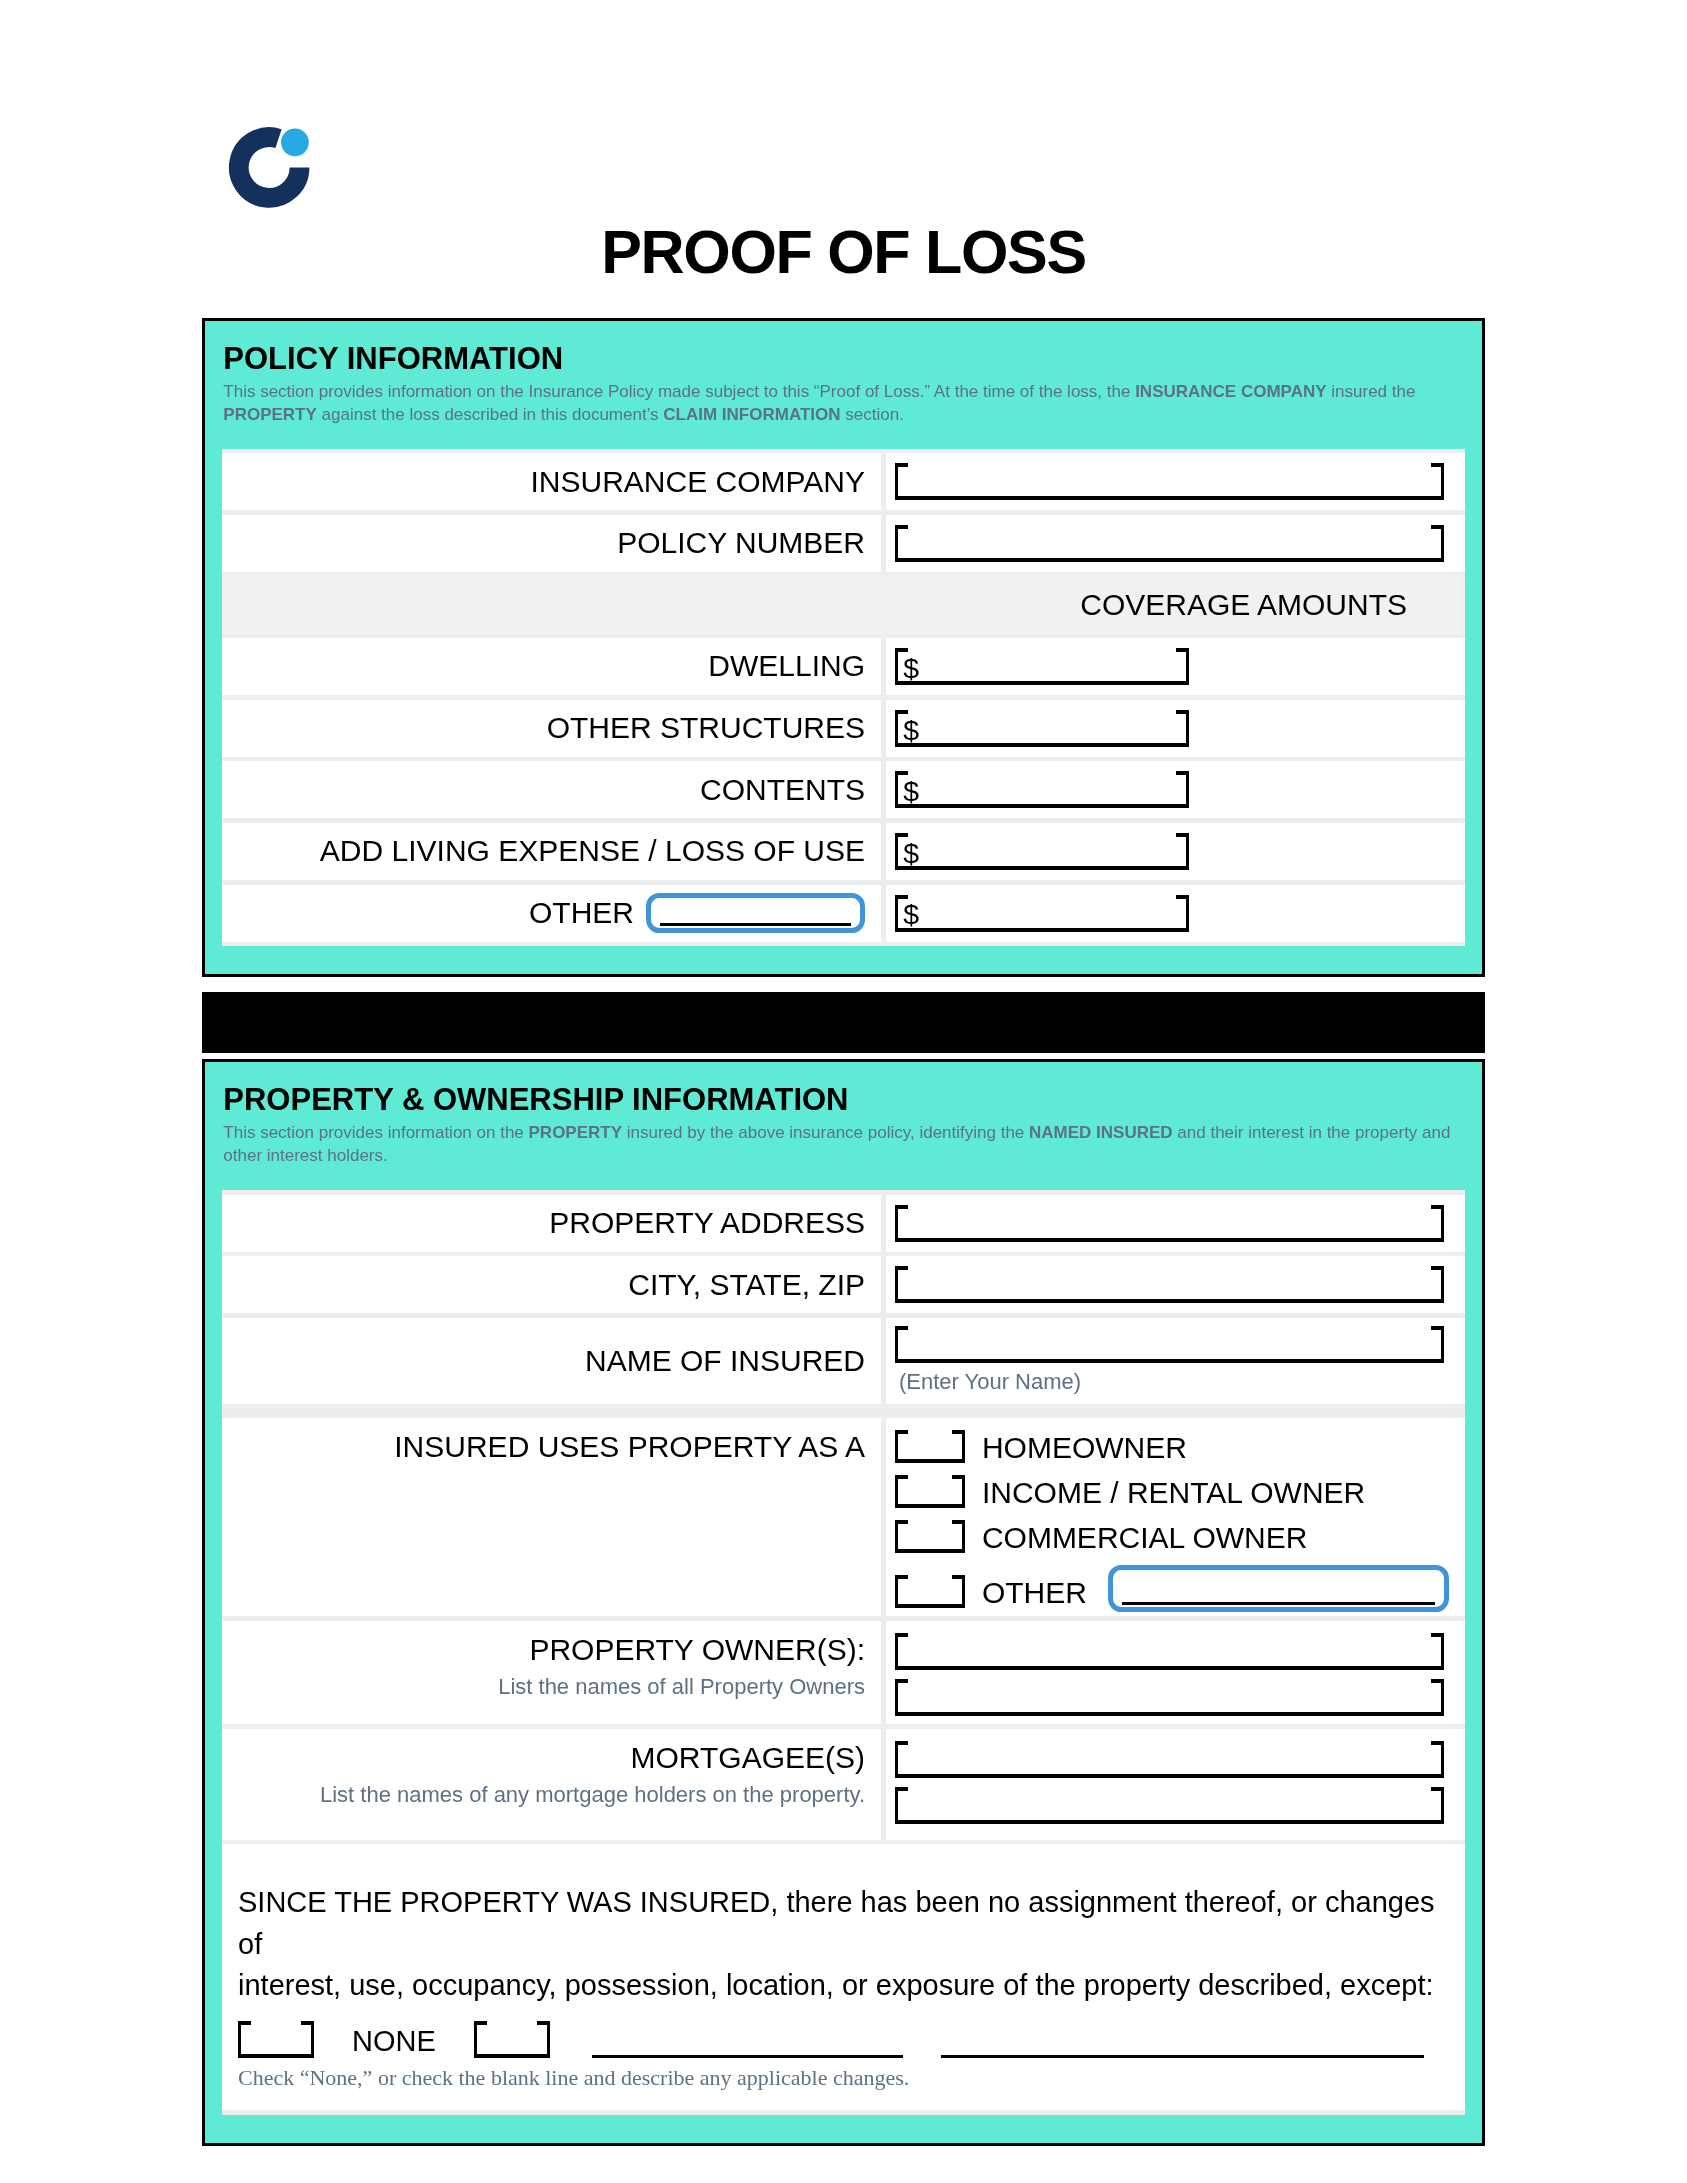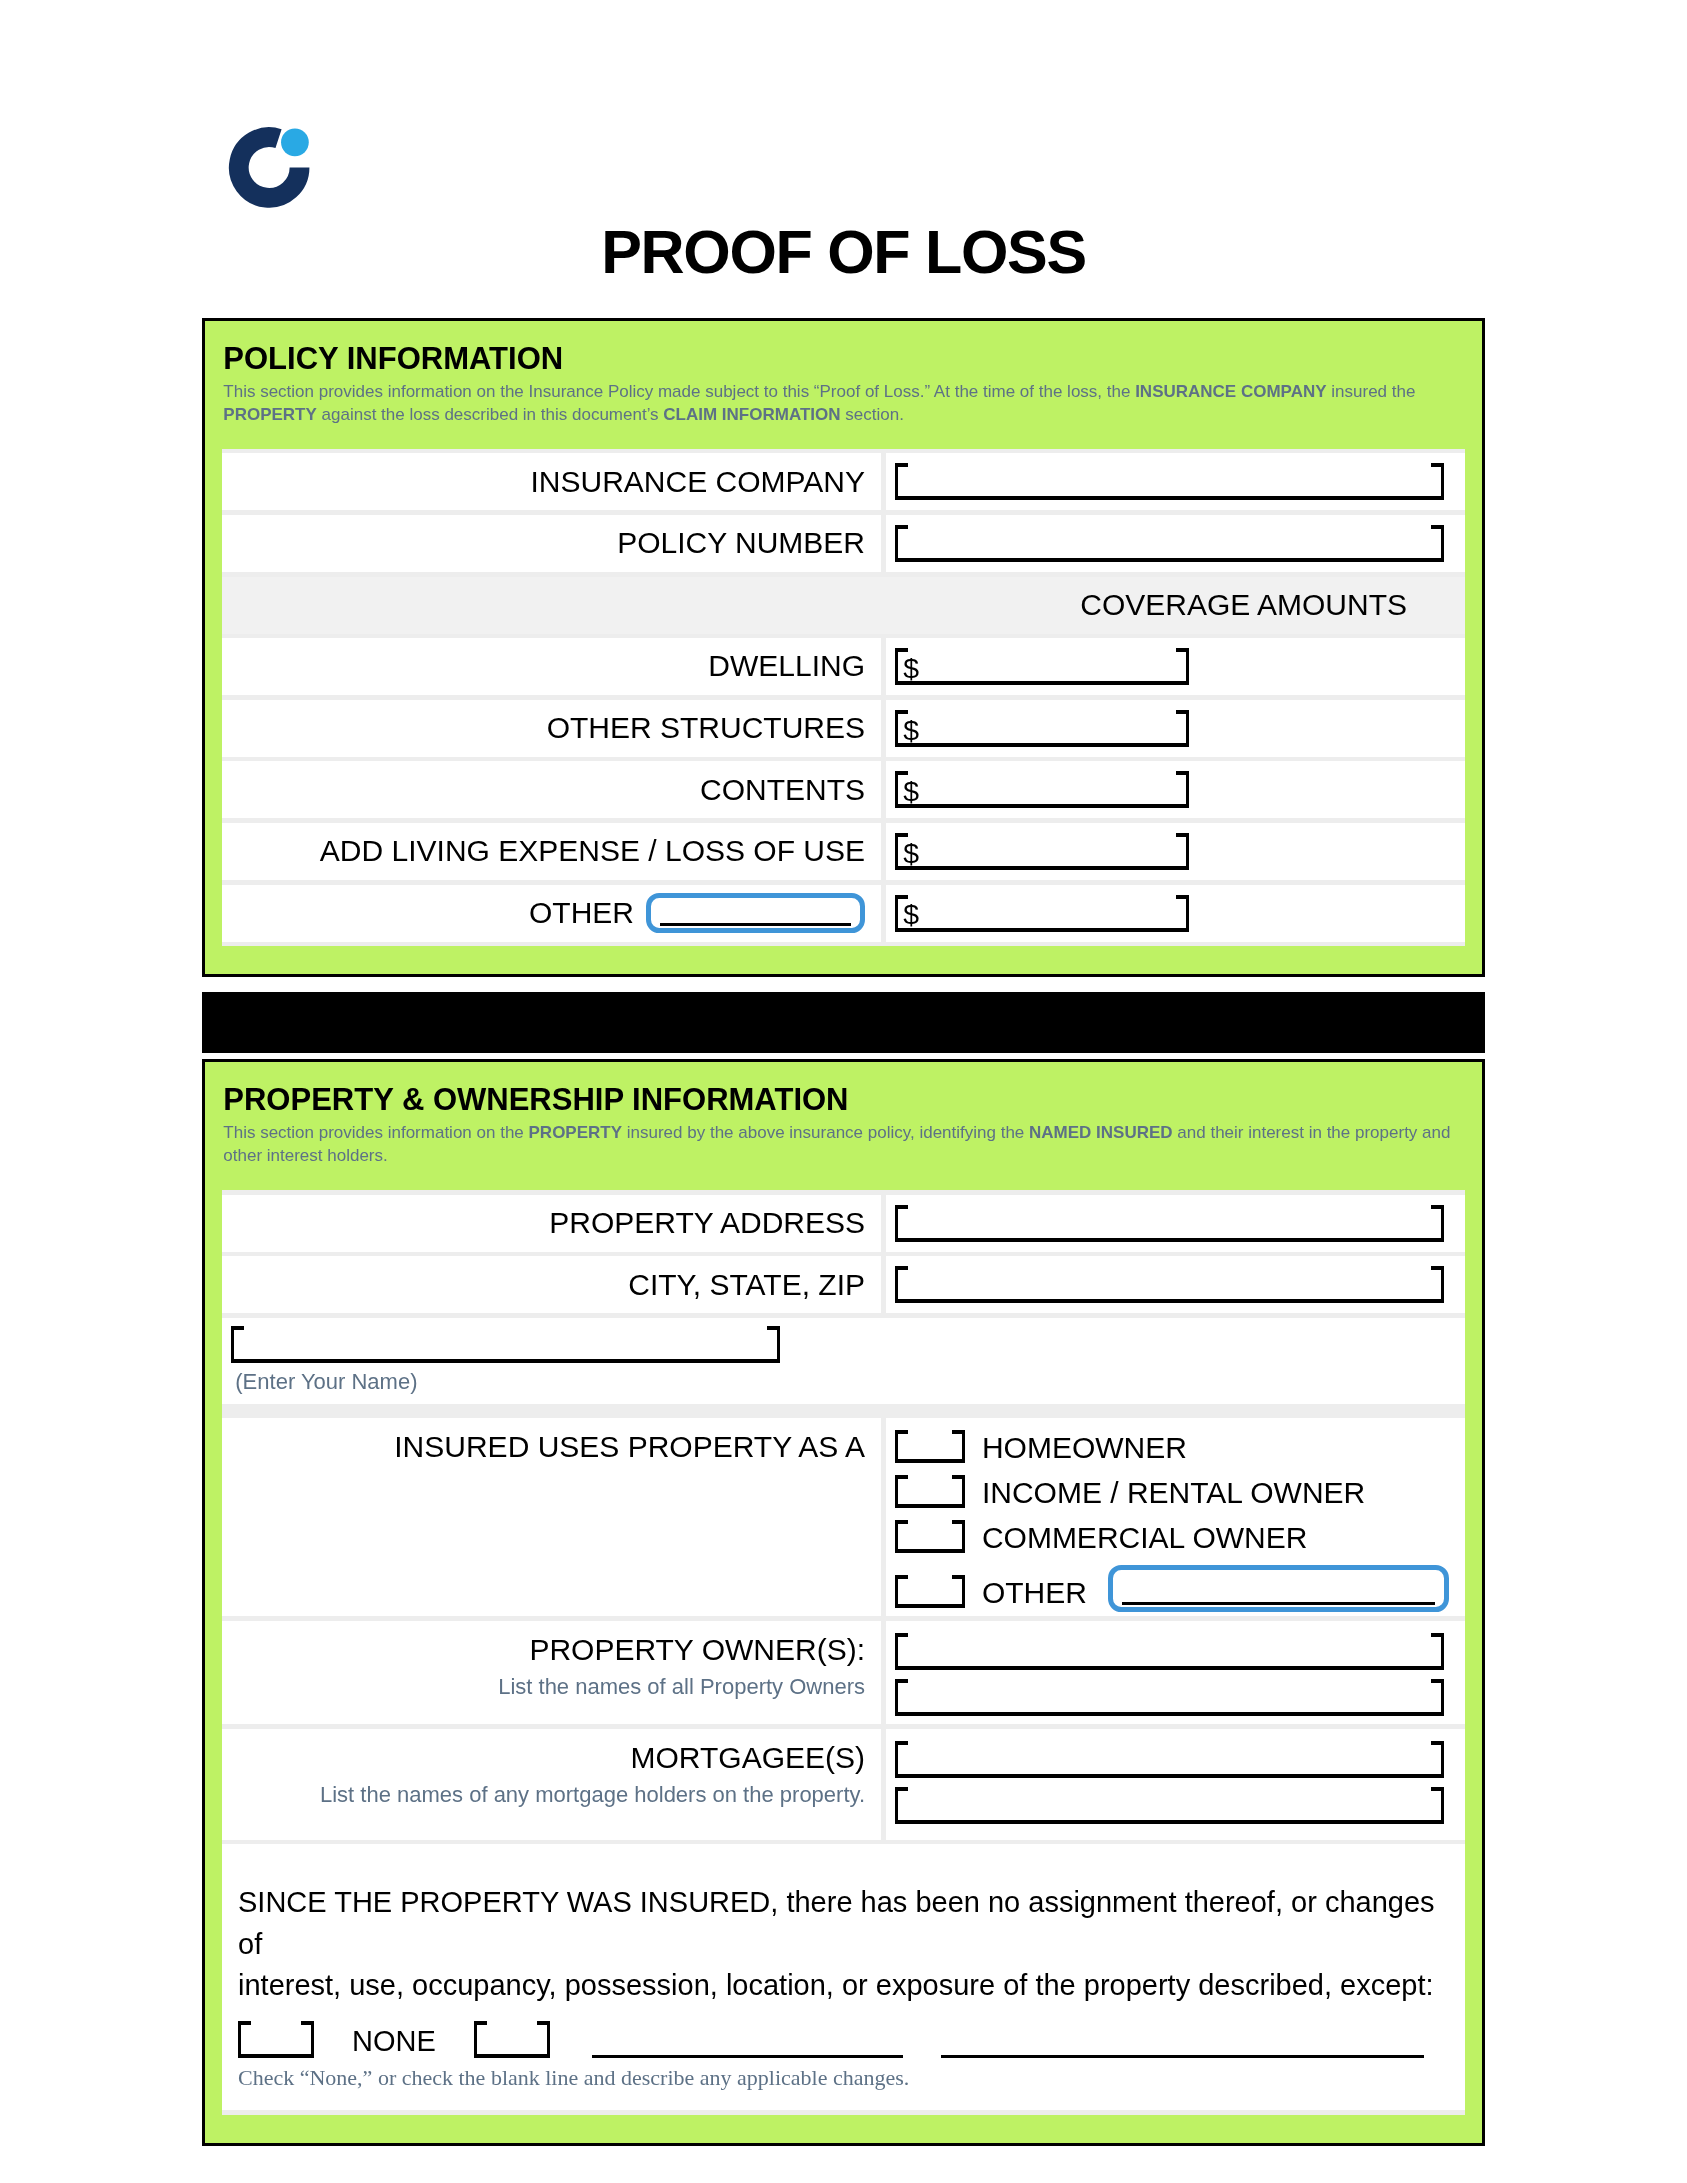--- a/index.html
+++ b/index.html
@@ -13,21 +13,21 @@
   
   .logo{position:absolute;left:228px;top:112px;width:83px;height:99px;}
 
   
   .doc-title{
     margin:220px 0 0 0;text-align:center;
     font-size:61px;font-weight:bold;letter-spacing:-1.3px;line-height:1.05;
   }
 
   
-  .secbox{border:3.3px solid #000;margin-top:34px;padding:13.2px 17px 28px 17px;background:#bef264;}
+  .secbox{border:3.3px solid #000;margin-top:34px;padding:13.2px 17px 28px 17px;background:#5eead4;}
   .secbox h2{margin:6.6px 0 4px 1.3px;font-size:31px;font-weight:bold;letter-spacing:0;}
   .desc{margin:0 1.3px 22.5px 1.3px;font-size:17px;line-height:1.34;color:#5d7186;}
   .desc b{color:#5d7186;}
 
   
   .black-bar{height:61px;background:#000;margin:14.6px 0 6.6px 0;}
 
   
   .tbl{background:#ededed;padding:4.6px 0;display:flex;flex-direction:column;gap:4.6px;}
   .trow{display:flex;gap:4.6px;min-height:57px;}
@@ -189,20 +189,21 @@
       </div>
 
       <div class="trow">
         <div class="tcell tlabel">CITY, STATE, ZIP</div>
         <div class="tcell tvalue">
           <div class="bkt w-wide"></div>
         </div>
       </div>
 
       <div class="trow">
+        <div class="tcell tlabel">NAME OF INSURED</div>
         <div class="tcell tvalue" style="gap:4px;">
           <div class="bkt w-wide"></div>
           <div class="hint" style="margin-top:1.3px;padding-left:4px;">(Enter Your Name)</div>
         </div>
       </div>
 
       <div class="trow top" style="min-height:157px;margin-top:10px;">
         <div class="tcell tlabel">INSURED USES PROPERTY AS A</div>
         <div class="tcell tvalue">
           <div class="opts">

